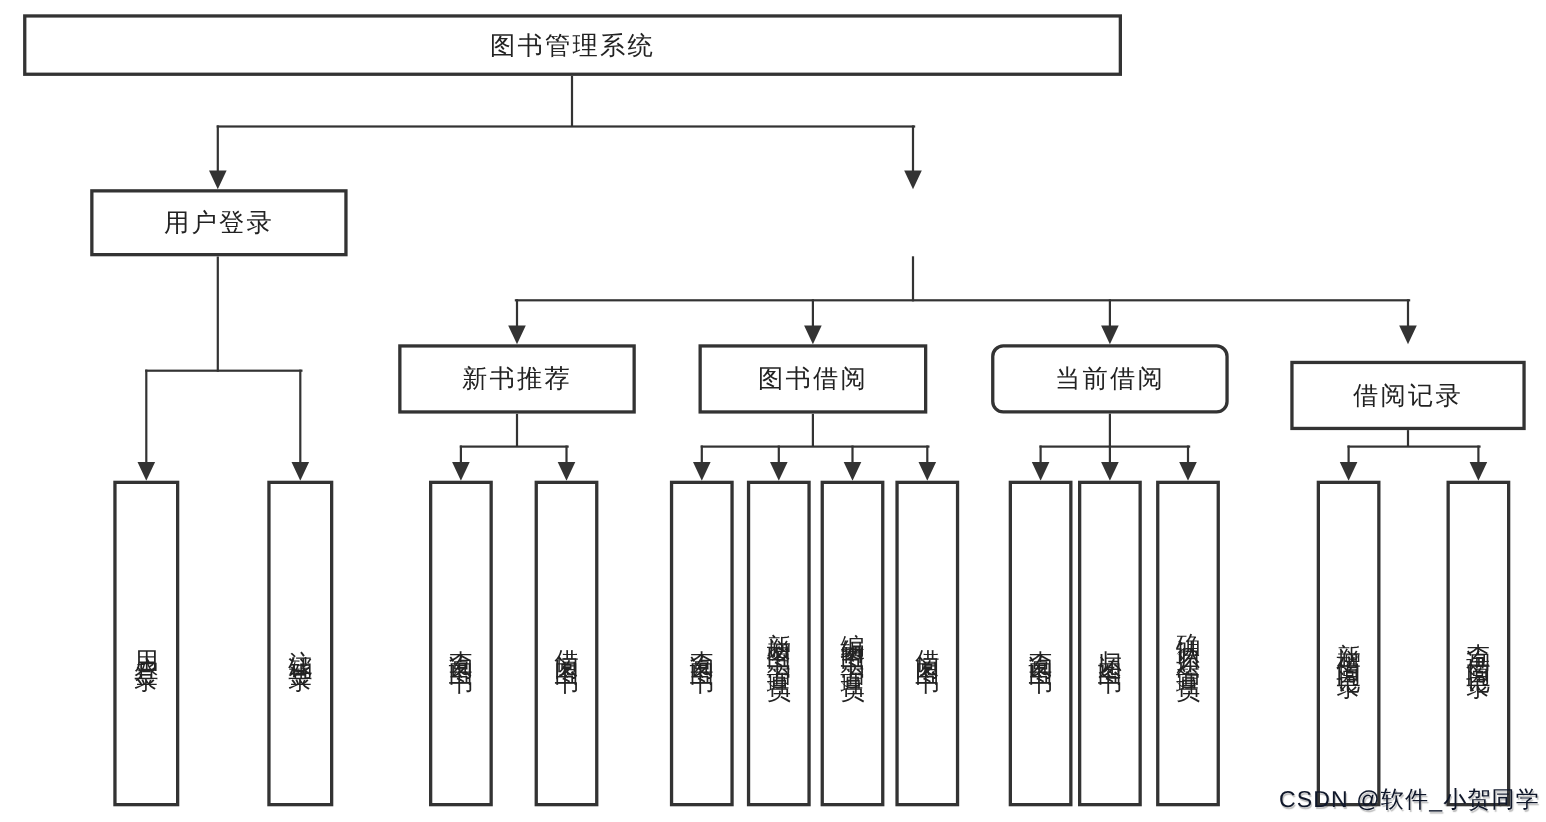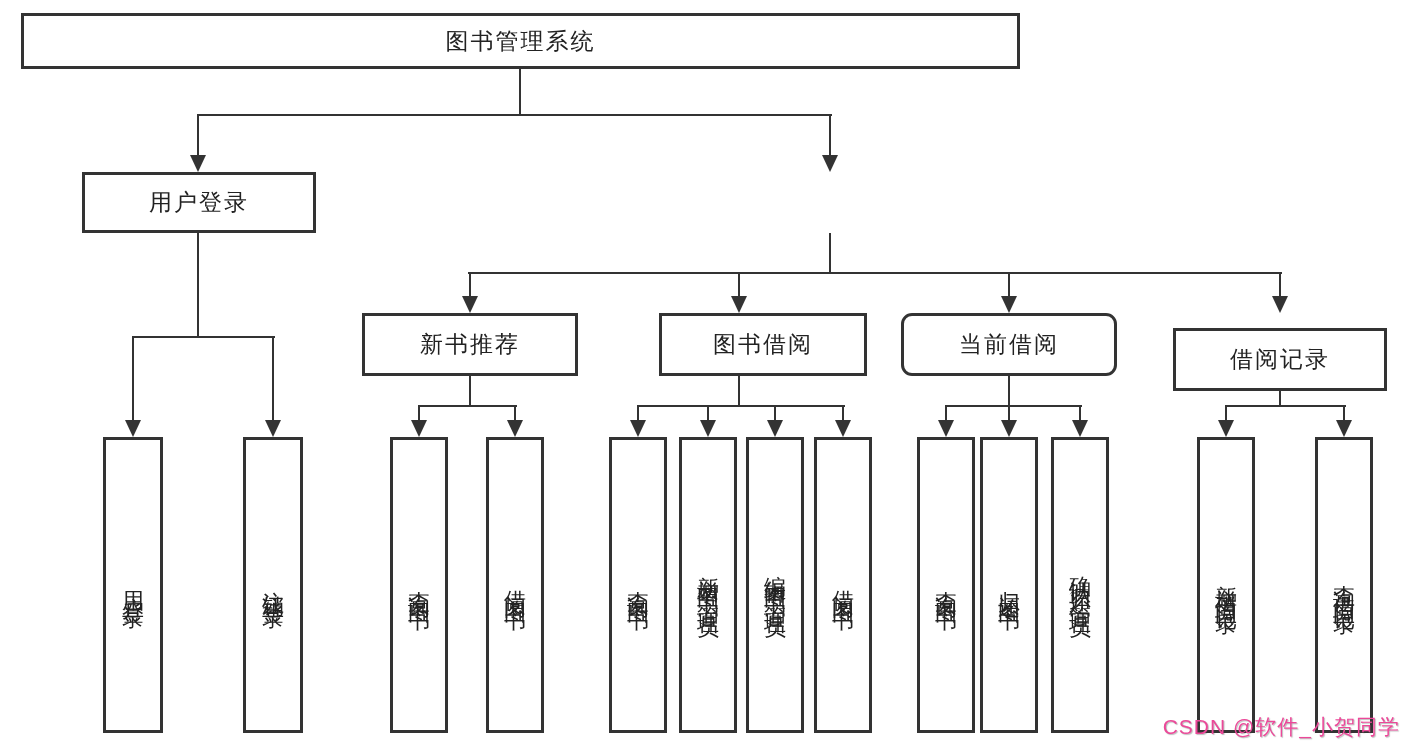--- a/index.html
+++ b/index.html
@@ -61,21 +61,21 @@
     left: 0; bottom: 0; width: 0; height: 0;
     border-left: 8px solid transparent;
     border-right: 8px solid transparent;
     border-top: 17px solid #333333;
   }
   .watermark {
     position: absolute;
     right: 5px;
     bottom: 6px;
     font-size: 21px;
-    color: #ec4899;
+    color: #0f172a;
     text-shadow: 1px 1px 1px rgba(60,60,60,0.35);
     z-index: 3;
     letter-spacing: 1px;
   }
 </style>
 </head>
 <body>
 
 <div class="canvas">
 
@@ -124,21 +124,21 @@
       <i class="head"></i>
     </div>
   <div class="arrow" style="left:1272px; top:272px; height:41px;">
       <i class="stem"></i>
       <i class="head"></i>
     </div>
 
   <div class="hbox" style="left:362px; top:313px; width:216px; height:63px;">
     <span>新书推荐</span>
   </div>
-  <div class="hbox" style="left:635px; top:313px; width:208px; height:63px;margin-left:24px;">
+  <div class="hbox" style="left:635px; top:313px; width:208px; height:63px;">
     <span>图书借阅</span>
   </div>
   <div class="hbox" style="left:901px; top:313px; width:216px; height:63px;border-radius:11px;">
     <span>当前借阅</span>
   </div>
   <div class="hbox" style="left:1173px; top:300px; width:214px; height:63px;margin-top:28px;">
     <span>借阅记录</span>
   </div>
 
   <div class="vline" style="left:469px; top:376px; height:30px;"></div>

